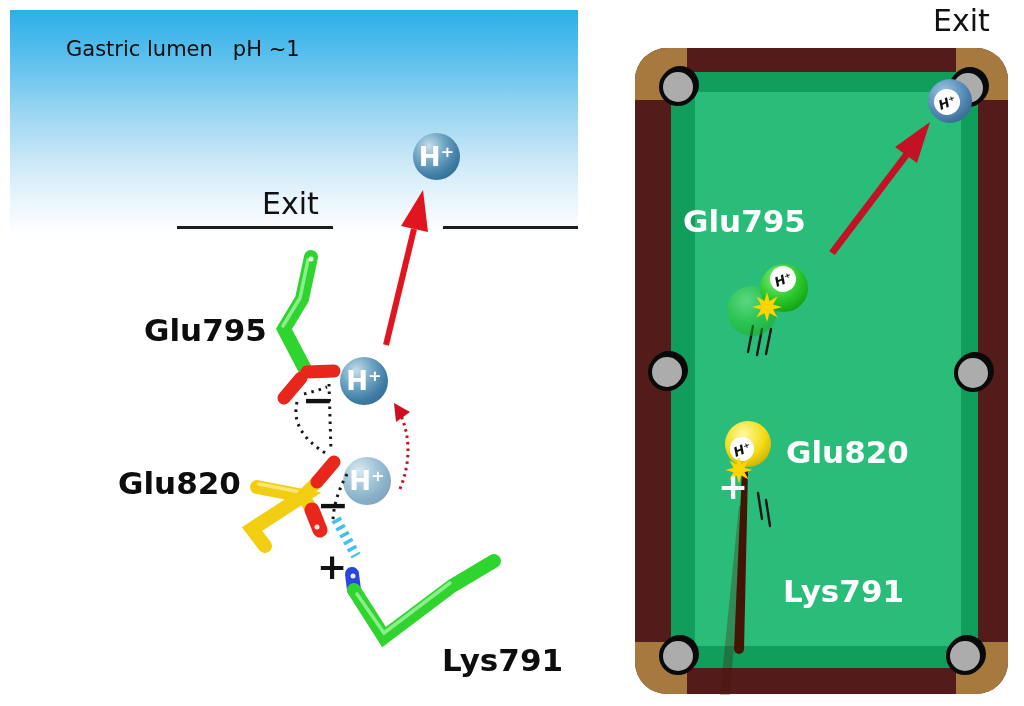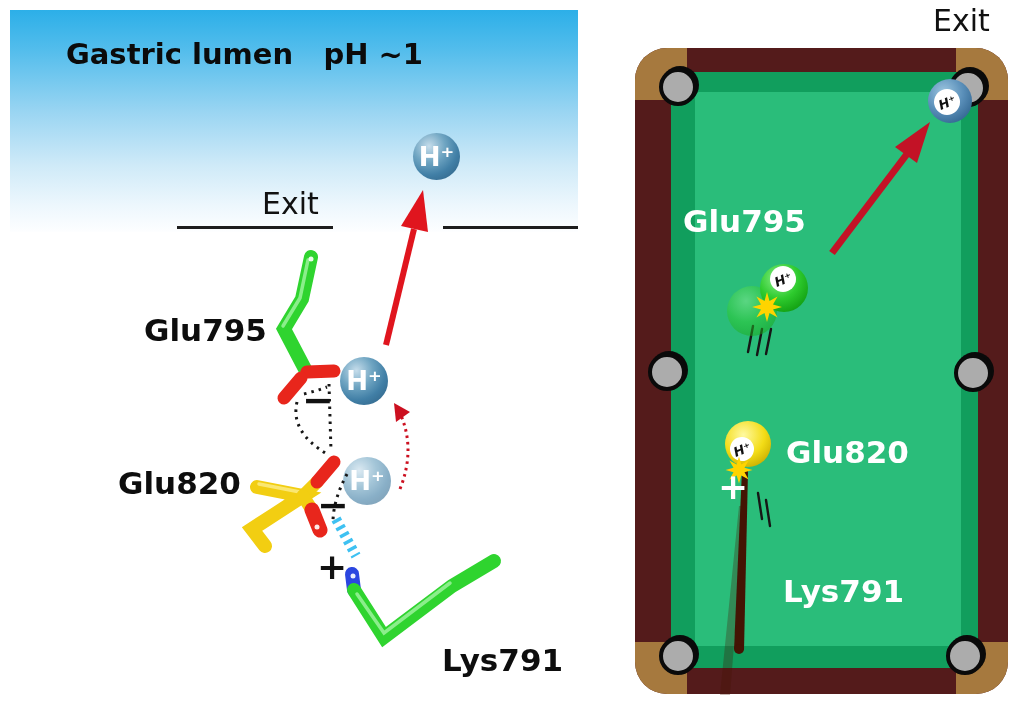--- a/index.html
+++ b/index.html
@@ -2,21 +2,21 @@
 <html><head>
 <meta charset="utf-8">
 <style>
   html,body{margin:0;padding:0;background:#fff;}
   .stage{position:relative;width:1024px;height:706px;background:#ffffff;overflow:hidden;
          font-family:"DejaVu Sans","Liberation Sans",sans-serif;}
   .abs{position:absolute;}
   
   .sky{left:10px;top:10px;width:568px;height:222px;
        background:linear-gradient(180deg,#2CAFE8 0%,#53BDEC 18%,#9AD5F2 46%,#CFEAF8 70%,#EDF7FD 88%,#FDFEFF 100%);}
-  .hdr{left:66px;top:37px;font-size:29px;color:#0B0B0B;white-space:pre;font-weight:bold;}
+  .hdr{left:66px;top:37px;font-size:21px;color:#0B0B0B;white-space:pre;}
   .exit-left{left:262px;top:186px;font-size:30px;color:#111;}
   .exit-right{left:933px;top:3px;font-size:30px;color:#111;}
   .exit-line{height:3px;background:#1D1D1D;top:226px;}
   .exit-line.l{left:177px;width:156px;}
   .exit-line.r{left:443px;width:135px;}
   .mol-label{font-weight:bold;font-size:31px;color:#0D0D0D;z-index:4;}
   .felt-label{font-weight:bold;font-size:31px;color:#ffffff;z-index:4;}
   .charge{font-weight:bold;font-size:38px;line-height:36px;color:#111;z-index:5;width:32px;text-align:center;}
   .charge.white{color:#fff;font-size:36px;}
   

